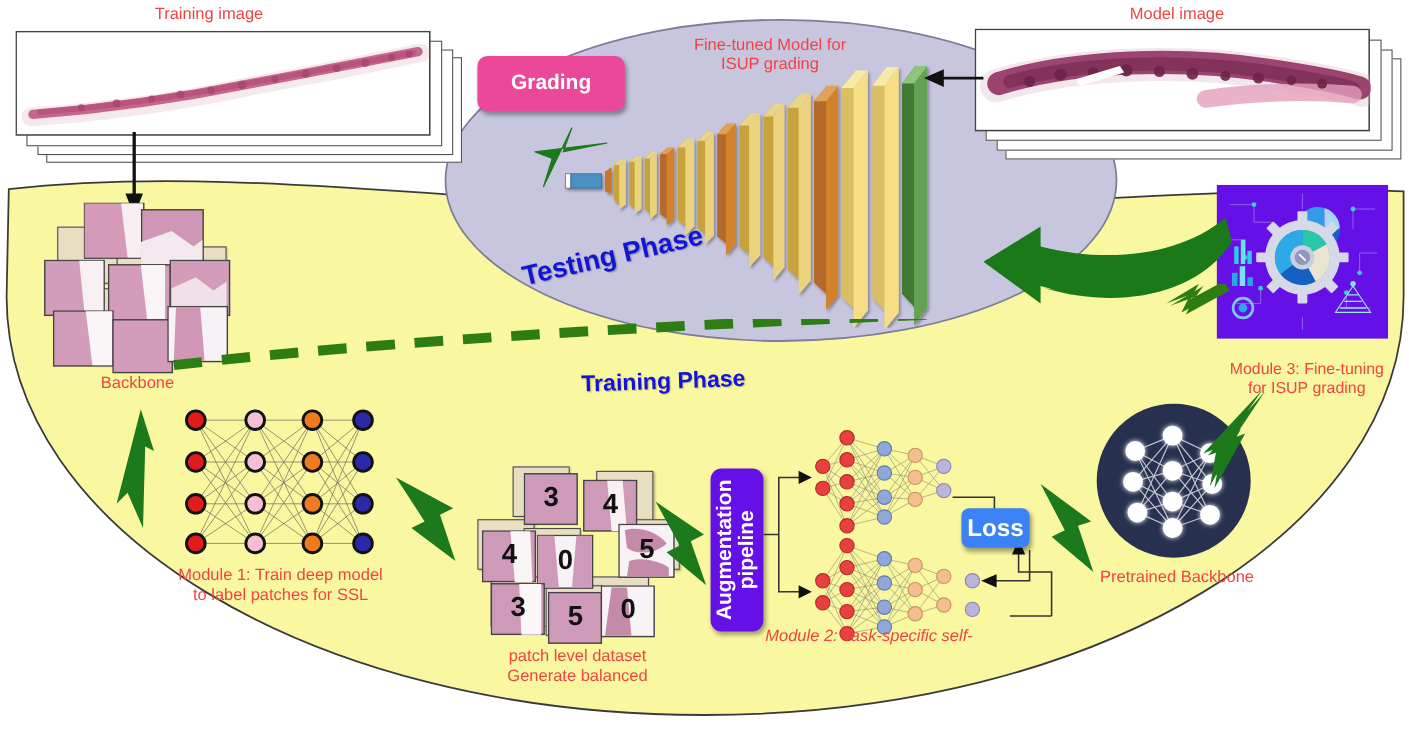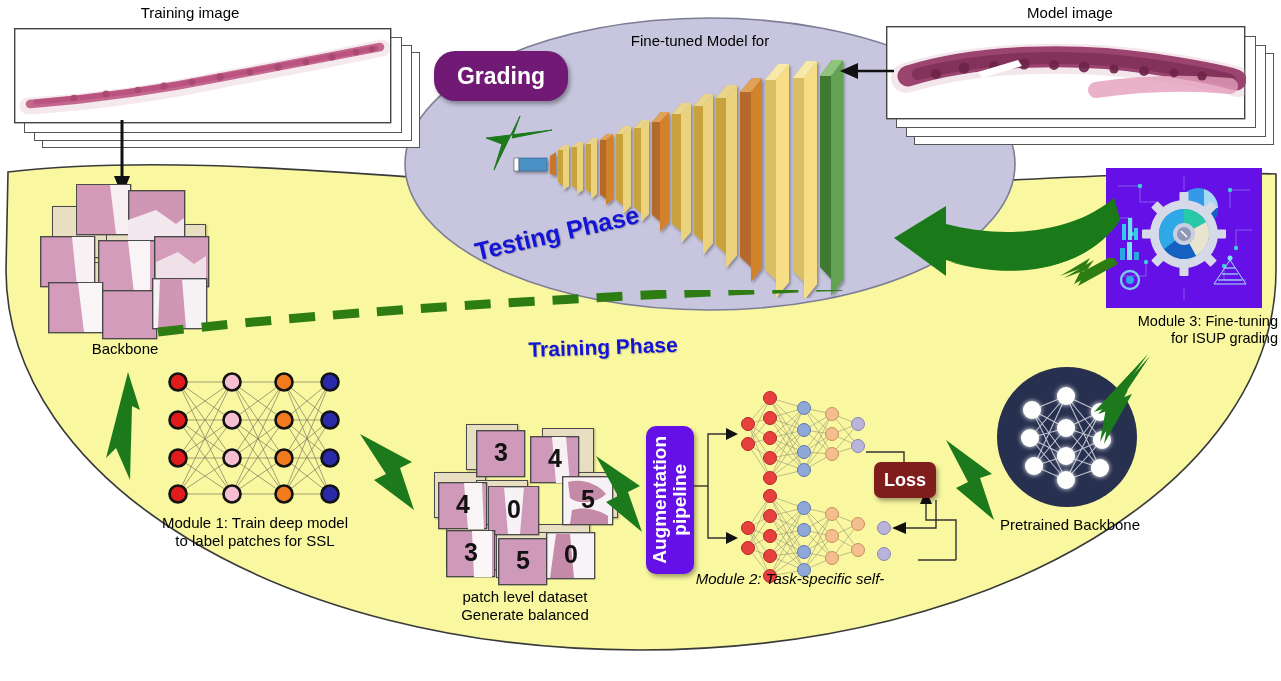--- a/index.html
+++ b/index.html
@@ -1,32 +1,32 @@
 <!DOCTYPE html>
 <html><head>
 <meta charset="utf-8">
 <style>
   html,body{margin:0;padding:0;background:#ffffff;}
   body{width:1281px;height:681px;position:relative;overflow:hidden;
        font-family:"Liberation Sans","DejaVu Sans",sans-serif;}
   .abs{position:absolute;}
-  .lbl{color:#000000;font-size:15px;text-align:center;line-height:1.2;}
+  .lbl{color:#ef4444;font-size:15px;text-align:center;line-height:1.2;}
   .lbl-sm{font-size:14.5px;}
   svg{display:block;}
 
   
   .stack{position:absolute;}
   .stack .sheet{position:absolute;background:#ffffff;border:1.4px solid #555;box-sizing:border-box;}
 
   
   .pill{position:absolute;display:flex;align-items:center;justify-content:center;
         border-radius:9px;color:#fff;font-weight:bold;box-sizing:border-box;
         box-shadow:2px 3px 4px rgba(0,0,0,.35);}
-  .grading{background:#701a75;font-size:23px;border-radius:21px;}
-  .loss{background:#7f1d1d;font-size:18px;border-radius:7px;}
+  .grading{background:#ec4899;font-size:19px;}
+  .loss{background:#3b82f6;font-size:22px;border-radius:7px;}
   .augbox{background:#6610E8;font-size:19px;font-weight:bold;color:#fff;border-radius:10px;}
   .augbox span{writing-mode:vertical-rl;transform:rotate(180deg);line-height:1.05;text-align:center;}
 
   
   .tile{position:absolute;border:1.3px solid #4a4a4a;box-sizing:border-box;
         box-shadow:1px 1px 2px rgba(0,0,0,.3);}
   .tan{background:#e8dfc2;}
 </style>
 </head>
 <body>
@@ -114,20 +114,21 @@
     <rect x="0.7" y="0.7" width="54" height="50" fill="#f7f2f5" stroke="#444" stroke-width="1.3"></rect>
     <path d="M8,1 L6,50 L34,50 L30,1 Z" fill="#cf97b5"></path>
   </svg>
 </div>
 <div class="abs lbl" style="left:55px;top:340px;width:140px;">Backbone</div>
 
 <div class="pill grading" style="left:434px;top:51px;width:134px;height:50px;">Grading</div>
 
 <div class="abs lbl" style="left:580px;top:32px;width:240px;text-align:center;">
   <div>Fine-tuned Model for</div>
+  <div>ISUP grading</div>
 </div>
 
 <svg class="abs" style="left:484px;top:108px;" width="80" height="68">
   <path d="M68,22 L28,30 L36,8 L10,62 L18,36 L2,30 Z" fill="#1C7A1C" stroke="#1C7A1C" stroke-width="1"></path>
 </svg>
 
 <svg class="abs" style="left:512px;top:48px;" width="360" height="250" viewBox="0 0 360 250">
   <defs>
     <filter id="sh" x="-30%" y="-30%" width="180%" height="180%">
       <feDropShadow dx="1.5" dy="2" stdDeviation="1.4" flood-opacity="0.35"></feDropShadow>
@@ -307,21 +308,21 @@
       <path d="M0,-25 A25,25 0 0,1 22,-12 L0,0 Z" fill="#27c9a8"></path>
       <path d="M22,-12 A25,25 0 0,1 12,22 L0,0 Z" fill="#e8e4d0"></path>
       <path d="M12,22 A25,25 0 0,1 -20,15 L0,0 Z" fill="#1560c0"></path>
       <path d="M-20,15 A25,25 0 0,1 0,-25 L0,0 Z" fill="#2fa8e8"></path>
       <circle r="11" fill="#c9cee0"></circle>
       <circle r="7" fill="#8f98b8"></circle>
       <path d="M-3,-3 L3,3" stroke="#fff" stroke-width="1.6"></path>
     </g>
   </svg>
 </div>
-<div class="abs lbl lbl-sm" style="left:1098px;top:313px;width:180px;text-align:right;">
+<div class="abs lbl lbl-sm" style="left:1098px;top:328px;width:180px;">
   <div>Module 3: Fine-tuning</div>
   <div>for ISUP grading</div>
 </div>
 
 <svg class="abs" style="left:838px;top:180px;" width="290" height="120">
   <path d="M282,40 C250,88 180,102 108,80 L108,96 L56,58 L108,26 L108,44
            C170,60 236,52 276,18 Z" fill="#1A7A1A"></path>
   <path d="M282,40 C250,88 180,102 112,82 C180,94 246,80 276,18 Z" fill="#1A7A1A"></path>
 </svg>
 

